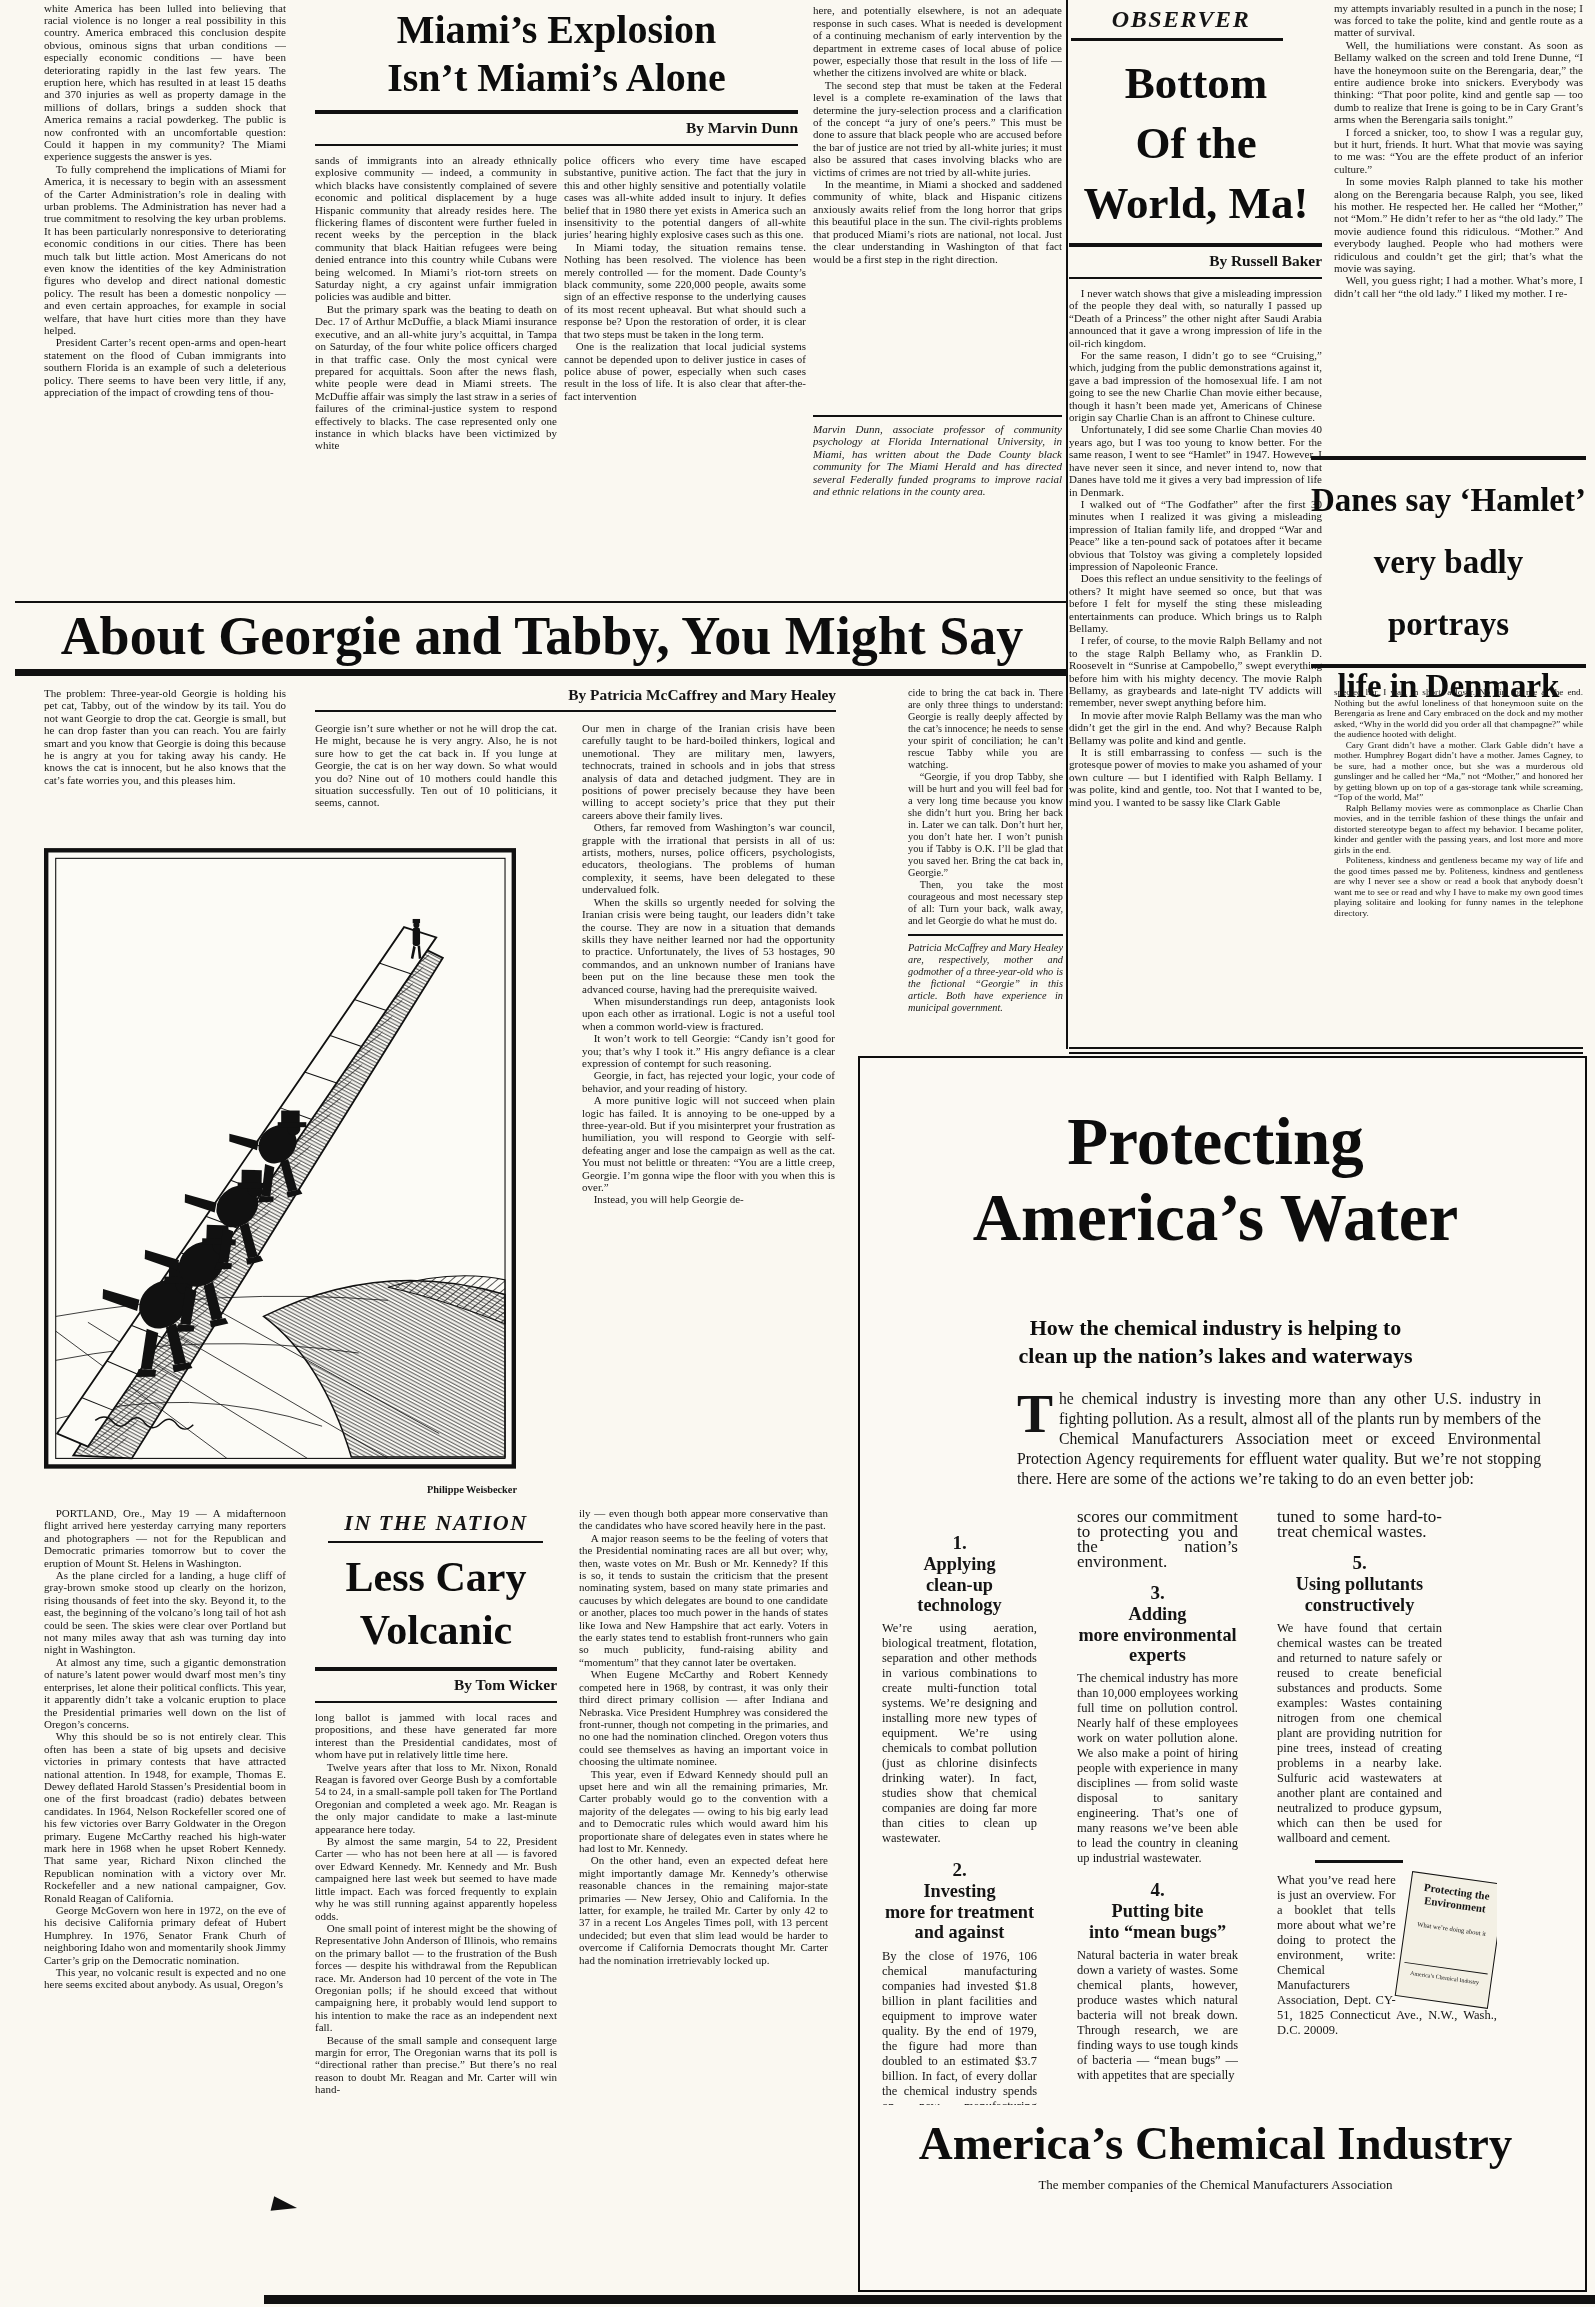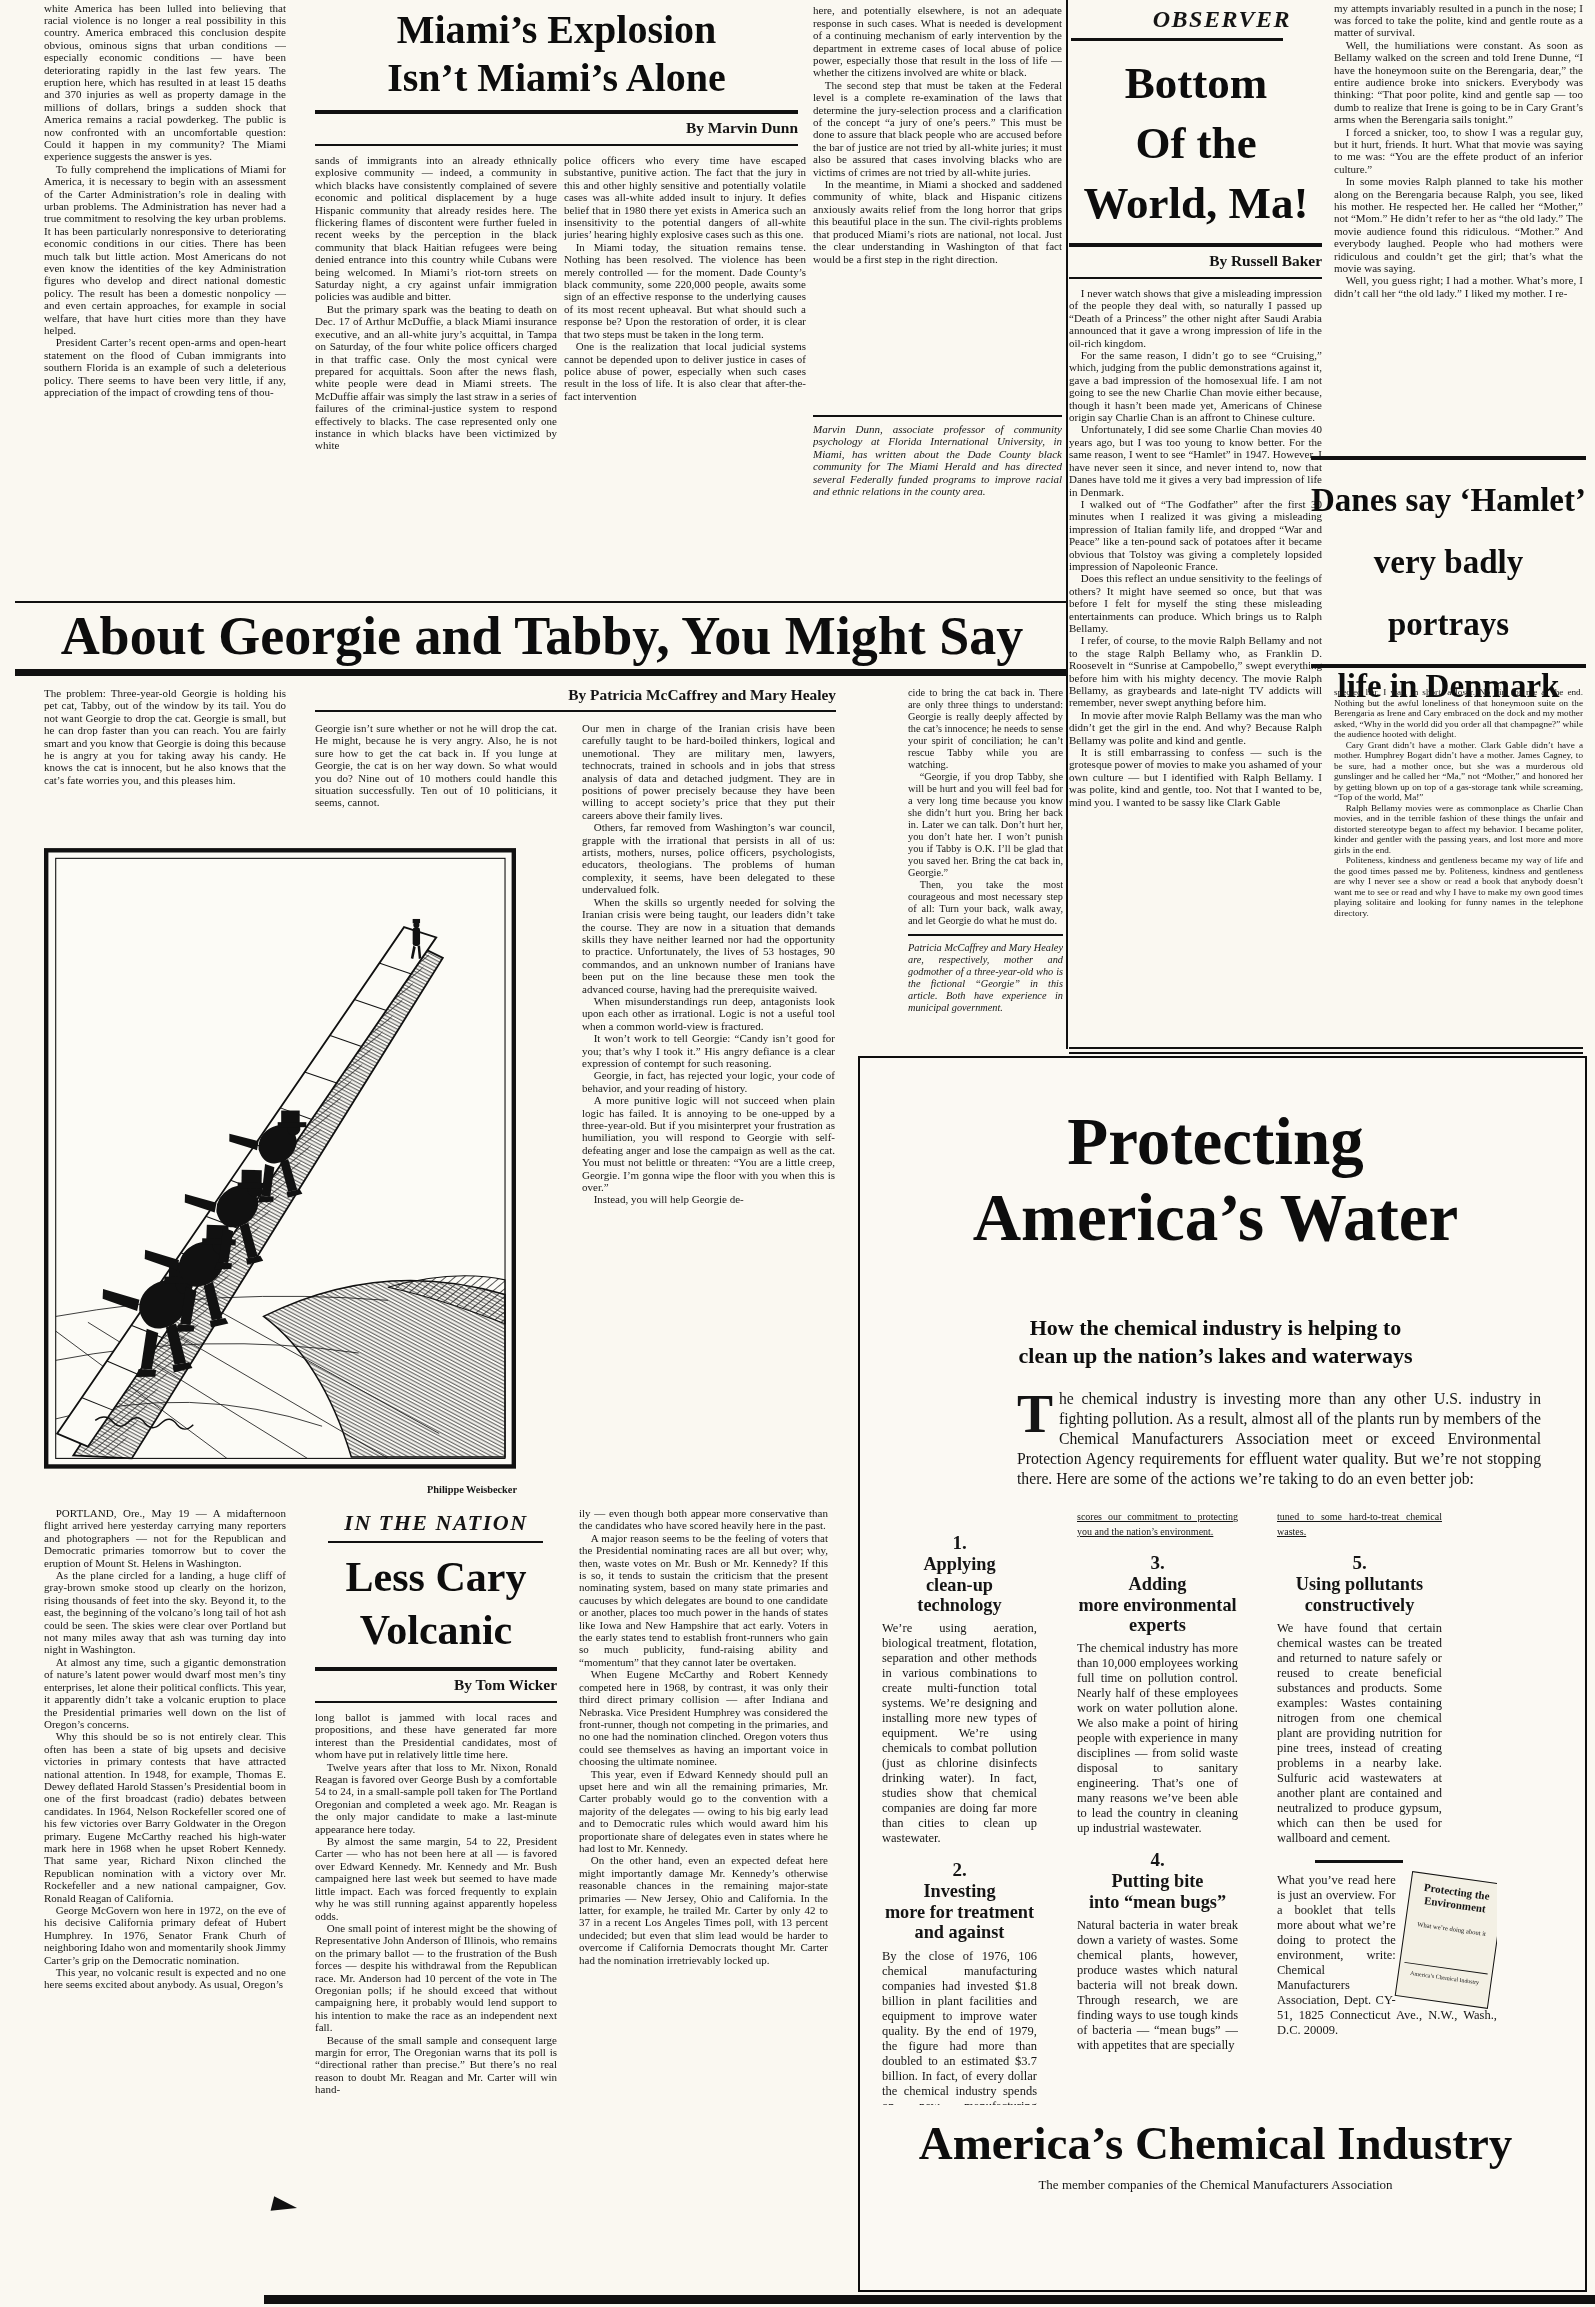--- a/index.html
+++ b/index.html
@@ -13,21 +13,21 @@
   .narrow{font-size:10.3px;line-height:12px;}
   .rule{background:#111;}
   .headline{font-weight:bold;text-align:center;white-space:pre-line;color:#0d0d0d;}
   .byline{font-weight:bold;text-align:right;font-size:15.4px;}
   .kicker{font-style:italic;font-weight:bold;text-align:center;letter-spacing:1.5px;}
   .bio{font-style:italic;}
   .caption{font-weight:bold;font-size:10.3px;text-align:right;}
   .ad-num{font-weight:bold;font-size:19px;text-align:center;margin-top:13px;}
   .ad-sec-title{font-weight:bold;font-size:18.3px;line-height:20.5px;text-align:center;white-space:pre-line;margin-bottom:5.9px;}
   .ad-body{font-size:12.5px;line-height:15px;text-align:justify;margin:0;}
-  .ad-carry{font-size:10px;line-height:15px;text-align:justify;margin:0;text-decoration:underline;}
+  .ad-carry{font-size:17px;line-height:15px;text-align:justify;margin:0;}
   .dropcap{float:left;font-size:54px;line-height:44px;font-weight:bold;padding:2.9px 5.9px 0 0;}
   .booklet{float:right;width:94px;height:126px;border:1.5px solid #111;background:#f3f0e4;
            transform:rotate(8deg);margin:4.4px 0 4.4px 7.3px;padding:7.3px 4.4px;box-sizing:border-box;
            text-align:center;font-weight:bold;}
   .booklet .bt{font-size:11px;line-height:12.5px;}
   .booklet .bs{font-size:6.6px;font-weight:normal;margin-top:10.3px;}
   .booklet .bf{font-size:5.9px;font-weight:normal;margin-top:32px;border-top:0.7px solid #111;padding-top:2.9px;}
 </style>
 </head>
 <body>
@@ -58,21 +58,21 @@
   <div class="abs col cont" style="left:813px;top:4.4px;width:249px;height:403px;">
       <p>here, and potentially elsewhere, is not an adequate response in such cases. What is needed is development of a continuing mechanism of early intervention by the department in extreme cases of local abuse of police power, especially those that result in the loss of life — whether the citizens involved are white or black.</p>
       <p>The second step that must be taken at the Federal level is a complete re-examination of the laws that determine the jury-selection process and a clarification of the concept “a jury of one’s peers.” This must be done to assure that black people who are accused before the bar of justice are not tried by all-white juries; it must also be assured that cases involving blacks who are victims of crimes are not tried by all-white juries.</p>
       <p>In the meantime, in Miami a shocked and saddened community of white, black and Hispanic citizens anxiously awaits relief from the long horror that grips this beautiful place in the sun. The civil-rights problems that produced Miami’s riots are national, not local. Just the clear understanding in Washington of that fact would be a first step in the right direction.</p>
     </div>
   <div class="abs rule" style="left:813px;top:415px;width:249px;height:1.5px;"></div>
   <div class="abs col bio cont" style="left:813px;top:423px;width:249px;height:146px;">Marvin Dunn, associate professor of community psychology at Florida International University, in Miami, has written about the Dade County black community for The Miami Herald and has directed several Federally funded programs to improve racial and ethnic relations in the county area.</div>
 
   <div class="abs rule" style="left:1066px;top:0;width:1.5px;height:1049px;"></div>
 
-  <div class="abs kicker" style="left:1071px;top:5.9px;width:220px;font-size:24px;text-align:right;">OBSERVER</div>
+  <div class="abs kicker" style="left:1071px;top:5.9px;width:220px;font-size:24px;text-align:center;">OBSERVER</div>
   <div class="abs rule" style="left:1071px;top:38px;width:212px;height:2.9px;"></div>
 
   <div class="abs headline" style="left:1068px;top:53px;width:256px;font-size:45px;line-height:60px;">Bottom
 Of the
 World, Ma!</div>
   <div class="abs rule" style="left:1069px;top:243px;width:253px;height:4.4px;"></div>
   <div class="abs byline" style="left:1069px;top:252px;width:253px;">By Russell Baker</div>
   <div class="abs rule" style="left:1069px;top:277px;width:253px;height:1.5px;"></div>
 
   <div class="abs col" style="left:1069px;top:287px;width:253px;height:756px;">

